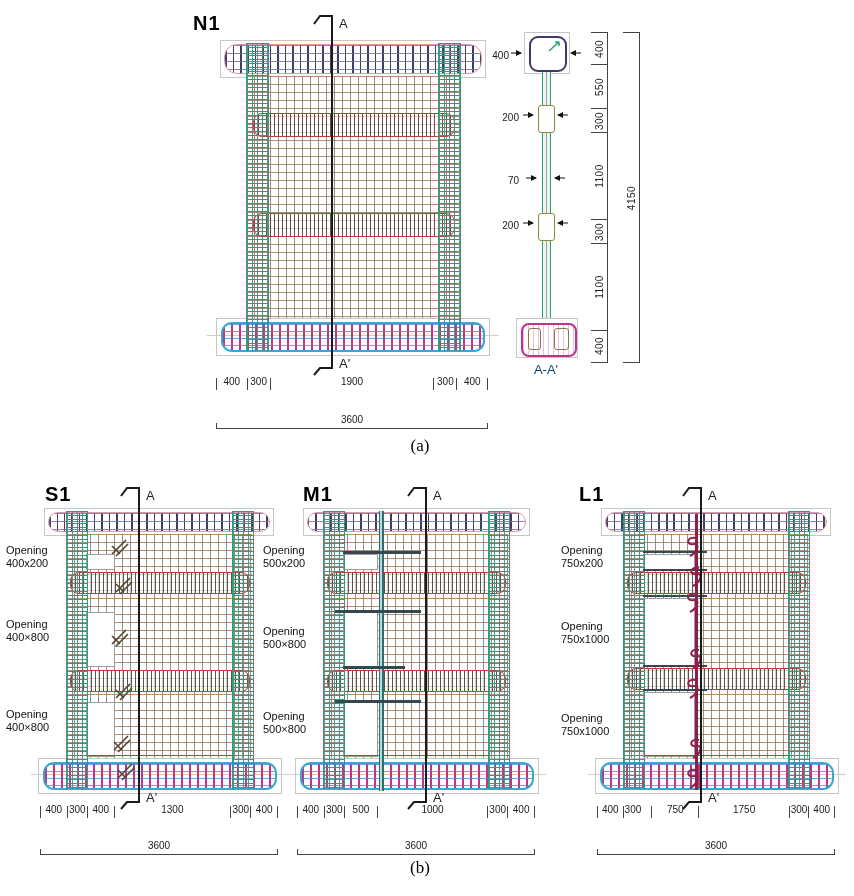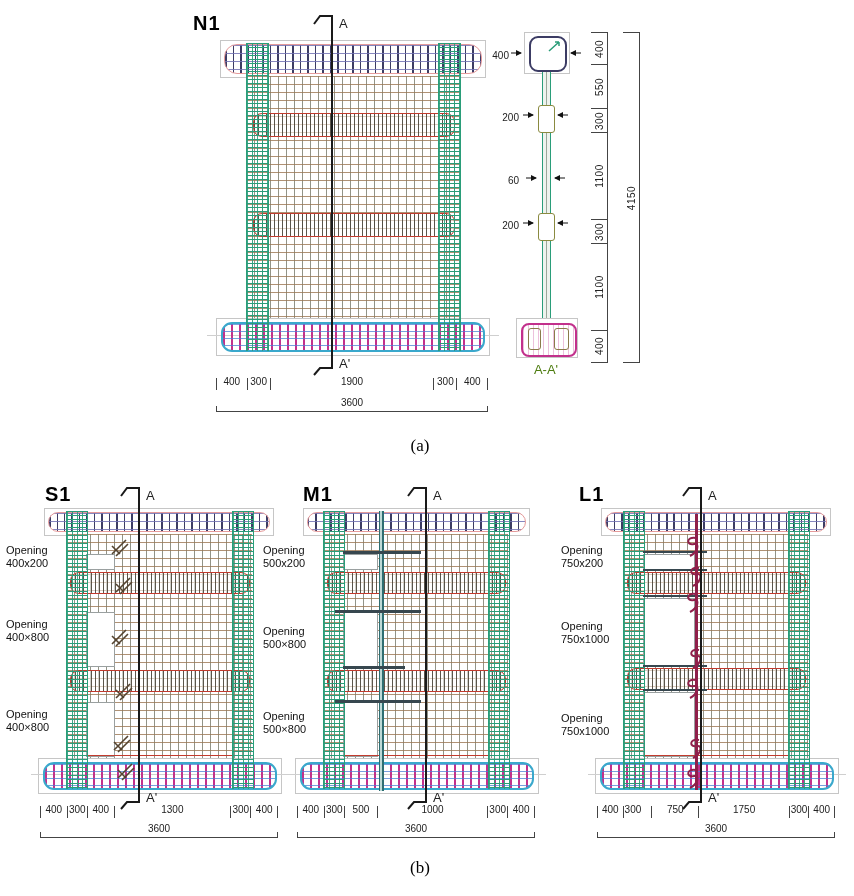--- a/index.html
+++ b/index.html
@@ -34,31 +34,31 @@
   .dbar{position:absolute;height:3px;background:#37474f;z-index:12;}
   .tealbar{position:absolute;width:5px;z-index:12;
     background:linear-gradient(to right,#2e6e72 0 1.5px,#bcd9d6 1.5px 3.5px,#2e6e72 3.5px 5px);}
   .mbar{position:absolute;width:3px;background:#8f1f4a;z-index:13;}
   .oplabel{position:absolute;font-size:11px;line-height:13px;color:#111;width:58px;}
   .dimrow{position:absolute;display:flex;height:12px;}
   .dimseg{position:relative;border-left:1px solid #444;}
   .dimseg:last-child{border-right:1px solid #444;}
   .dimseg span{position:absolute;width:100%;left:0;top:-2px;text-align:center;
     font-size:10px;white-space:nowrap;color:#222;}
-  .dimtotal{position:absolute;height:16px;}
+  .dimtotal{position:absolute;height:16px;margin-top:17px;}
   .dimtotal .bar{position:absolute;left:0;right:0;bottom:0;height:5px;
     border-bottom:1px solid #444;border-left:1px solid #444;border-right:1px solid #444;}
   .dimtotal .lbl{position:absolute;width:100%;text-align:center;bottom:4px;font-size:10px;color:#222;}
   .vchain{position:absolute;display:flex;flex-direction:column;border-bottom:1px solid #444;border-right:1px solid #444;}
   .vseg{position:relative;border-top:1px solid #444;}
   .vseg span{position:absolute;left:50%;top:50%;transform:translate(-50%,-50%) rotate(-90deg);
     font-size:10px;white-space:nowrap;color:#222;letter-spacing:.5px;}
   .seclabel{font-size:10px;color:#222;}
   .caption{font-family:"Liberation Serif",serif;font-size:17px;color:#000;text-align:center;}
-  .aa-label{font-size:13px;color:#4d7c0f;text-align:center;}
+  .aa-label{font-size:13px;color:#0c4a6e;text-align:center;}
   .hline{position:absolute;height:1px;background:#cfcfcf;}
   svg{display:block;}
 </style>
 </head>
 <body>
 
 <div id="canvas">
 
   <div class="spec" style="left:185px;top:8px;width:320px;height:412px">
     <div class="spec-name abs" style="left:8px;top:4px">N1</div>
@@ -138,21 +138,21 @@
     <div class="seclabel abs" style="left:-2px;top:104px;width:26px;text-align:right">200</div>
     <svg class="abs" style="left:27px;top:103px" width="13" height="8">
         <path d="M1 4 H11" stroke="#111" stroke-width="1"></path>
         <path d="M12 4 l-6 -3 v6 z" fill="#111"></path>
       </svg>
     <svg class="abs" style="left:61px;top:103px" width="13" height="8">
         <path d="M2 4 H12" stroke="#111" stroke-width="1"></path>
         <path d="M1 4 l6 -3 v6 z" fill="#111"></path>
       </svg>
 
-    <div class="seclabel abs" style="left:2px;top:167px;width:22px;text-align:right">60</div>
+    <div class="seclabel abs" style="left:2px;top:167px;width:22px;text-align:right">70</div>
     <svg class="abs" style="left:30px;top:166px" width="13" height="8">
         <path d="M1 4 H11" stroke="#111" stroke-width="1"></path>
         <path d="M12 4 l-6 -3 v6 z" fill="#111"></path>
       </svg>
     <svg class="abs" style="left:58px;top:166px" width="13" height="8">
         <path d="M2 4 H12" stroke="#111" stroke-width="1"></path>
         <path d="M1 4 l6 -3 v6 z" fill="#111"></path>
       </svg>
 
     <div class="abs" style="left:43px;top:205px;width:15px;height:26px;border:1.5px solid #8a8a40;border-radius:3px;background:#fff"></div>

